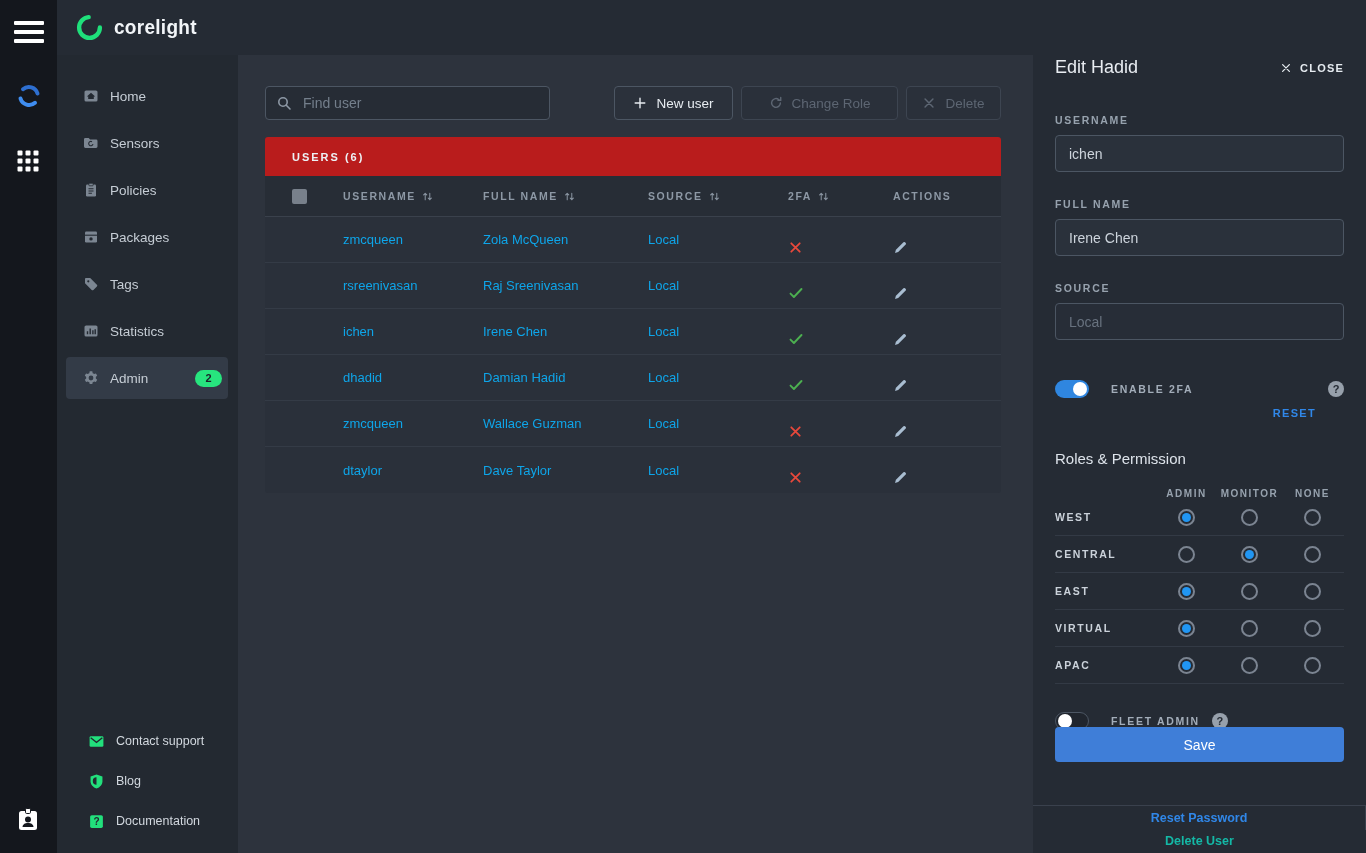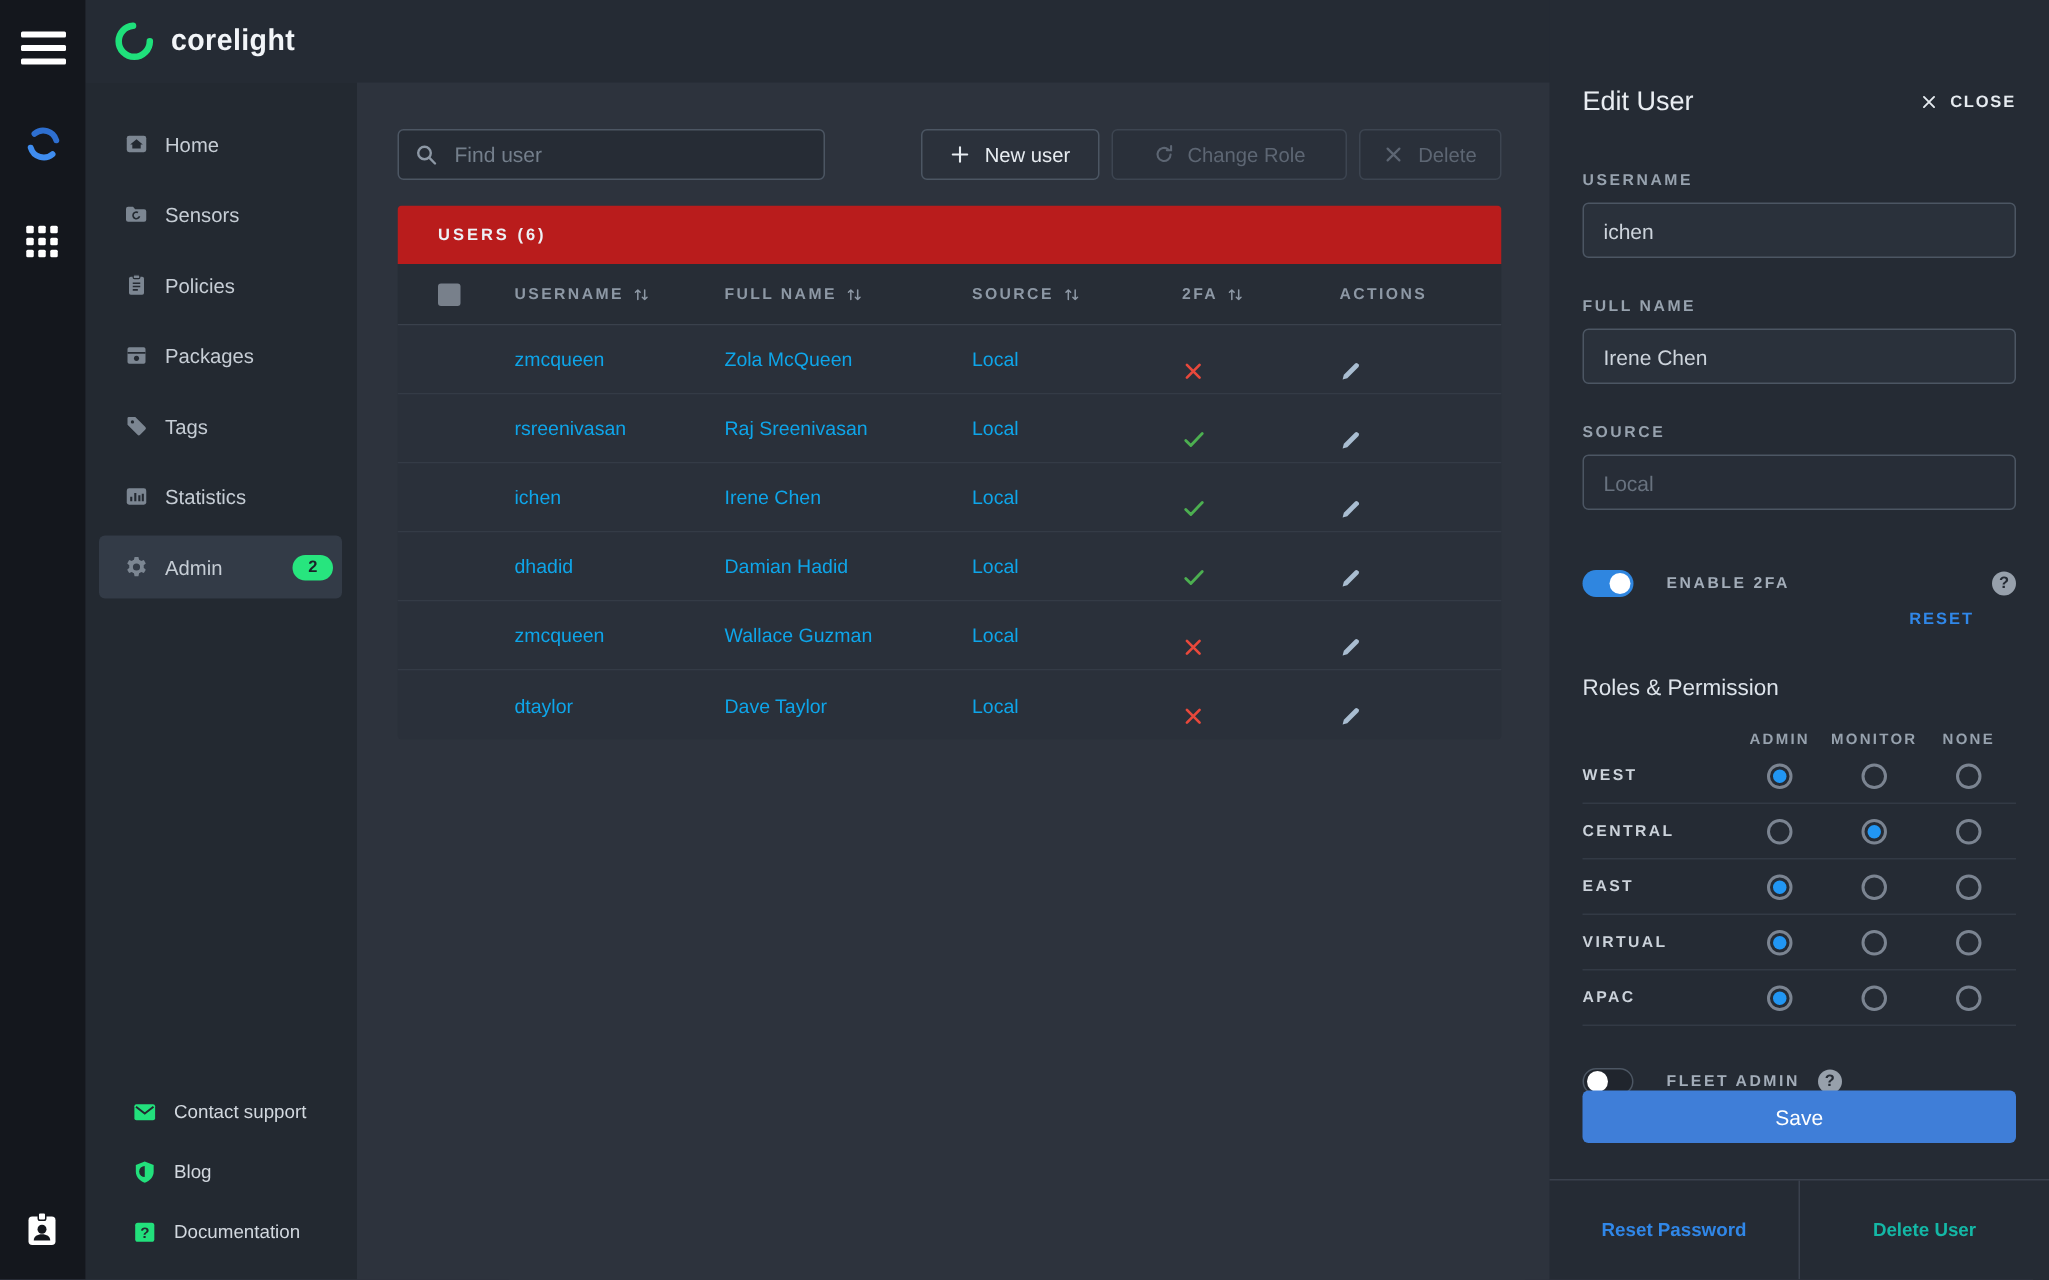--- a/index.html
+++ b/index.html
@@ -137,22 +137,22 @@
   .radio.selected::after {
     content:""; position:absolute; left:2px; top:2px; width:9px; height:9px; border-radius:50%; background:#2196f3;
   }
   .fleet-row { margin-top:28px; }
   .save-btn {
     position:absolute; left:22px; right:22px; top:727px; height:35px;
     background:#3f7ed8; border:none; border-radius:4px; color:#fff; font-size:14px;
     font-family:inherit; cursor:pointer;
   }
   .panel-footer {
-    position:absolute; left:0; right:0; bottom:0; height:67px;
-    border-top:1px solid #3a414d; display:flex;
+    position:absolute; left:0; right:0; bottom:0; height:48px;
+    border-top:1px solid #3a414d; display:flex;flex-direction:column;
   }
   .pf-half { flex:1; display:flex; align-items:center; justify-content:center; font-size:12.5px; font-weight:bold; cursor:pointer; }
   .pf-half.left  { border-right:1px solid #3a414d; color:#3087e8; }
   .pf-half.right { color:#14b8a6; }
 </style>
 </head>
 <body>
 
 <div class="rail">
   <div class="hamburger">
@@ -485,21 +485,21 @@
     <div><span class="pencil"><svg width="15" height="15" viewBox="0 0 16 16">
                 <path d="M2.2 13.8l.9-3.3 8-8a1.3 1.3 0 0 1 1.8 0l.6.6a1.3 1.3 0 0 1 0 1.8l-8 8Z" fill="currentColor"></path>
               </svg></span></div>
   </div>
 </div>
   </div>
 </div>
 
 <aside class="panel">
   <div class="panel-head">
-    <div class="panel-title">Edit User</div>
+    <div class="panel-title">Edit Hadid</div>
     <div class="close-btn">
       <span class="cicon">
           <svg width="100%" height="100%" viewBox="0 0 16 16">
             <path d="M3.5 3.5l9 9M12.5 3.5l-9 9" stroke="currentColor" stroke-width="1.7" stroke-linecap="round"></path>
           </svg>
         </span>
       <span>CLOSE</span>
     </div>
   </div>
 

